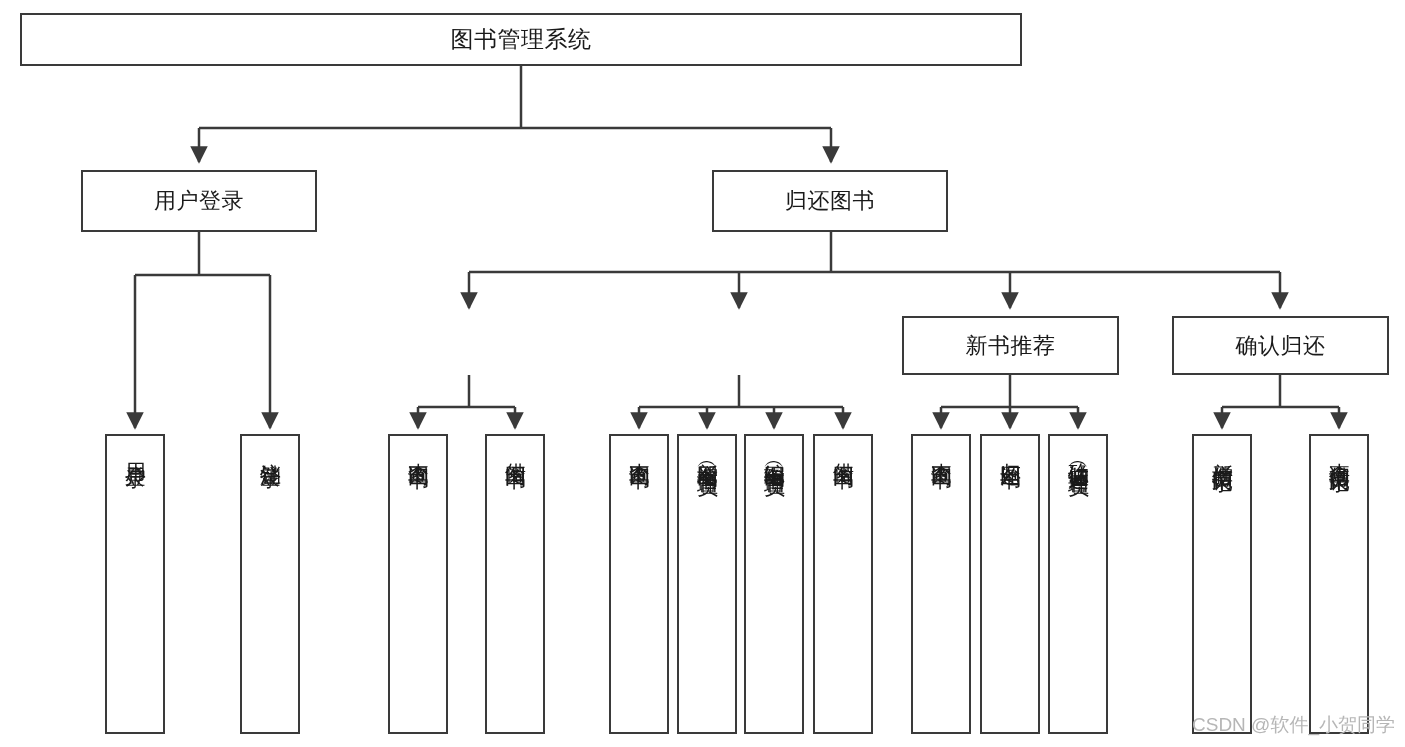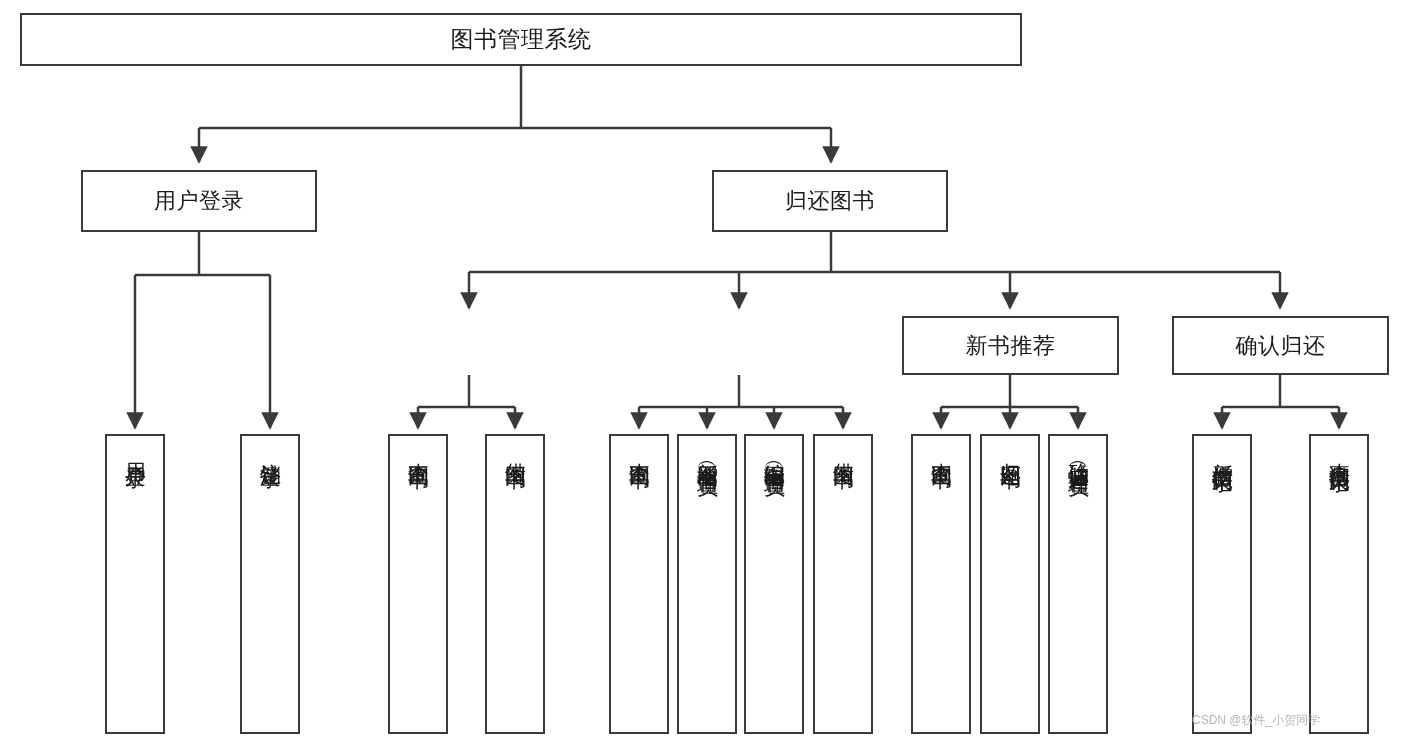--- a/index.html
+++ b/index.html
@@ -59,21 +59,21 @@
     text-orientation: upright;
     font-size: 21px;
     line-height: 1;
     letter-spacing: 2px;
     max-height: 280px;
   }
   .watermark {
     position: absolute;
     left: 1192px;
     top: 712px;
-    font-size: 12px;
+    font-size: 19px;
     color: #b6b6b6;
     white-space: nowrap;
     z-index: 5;
     font-family: "Liberation Sans", sans-serif;
   }
 </style>
 </head>
 <body>
 
 <div id="canvas">

